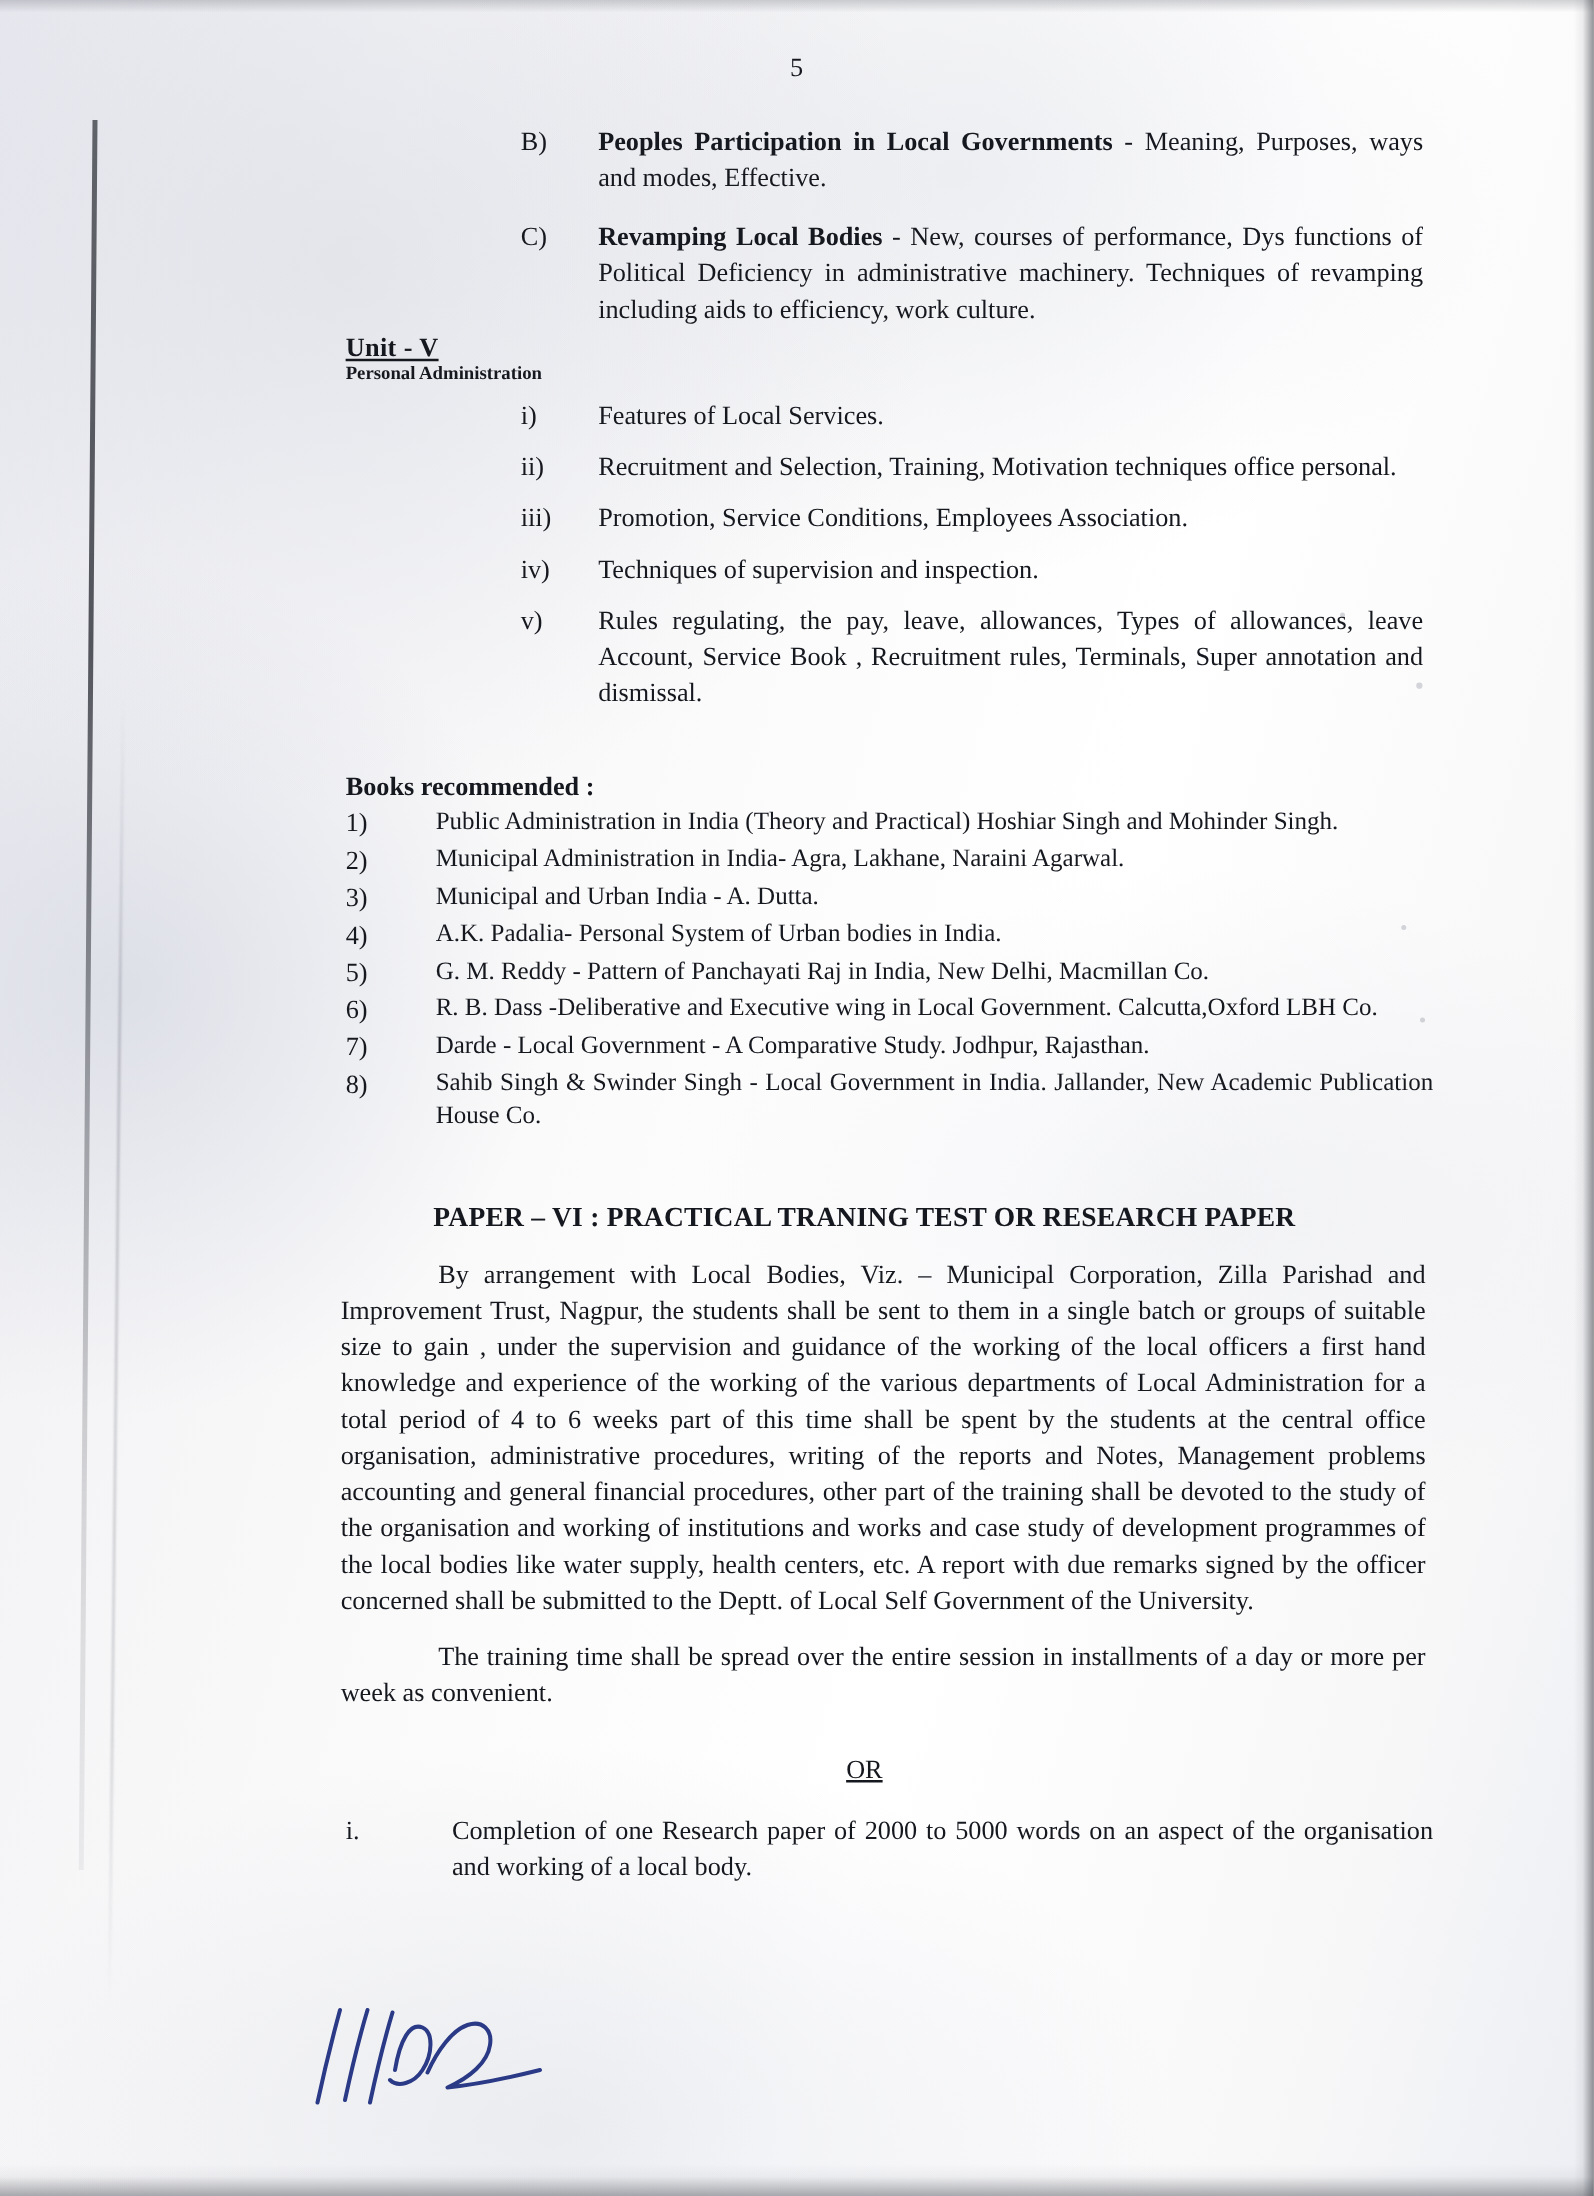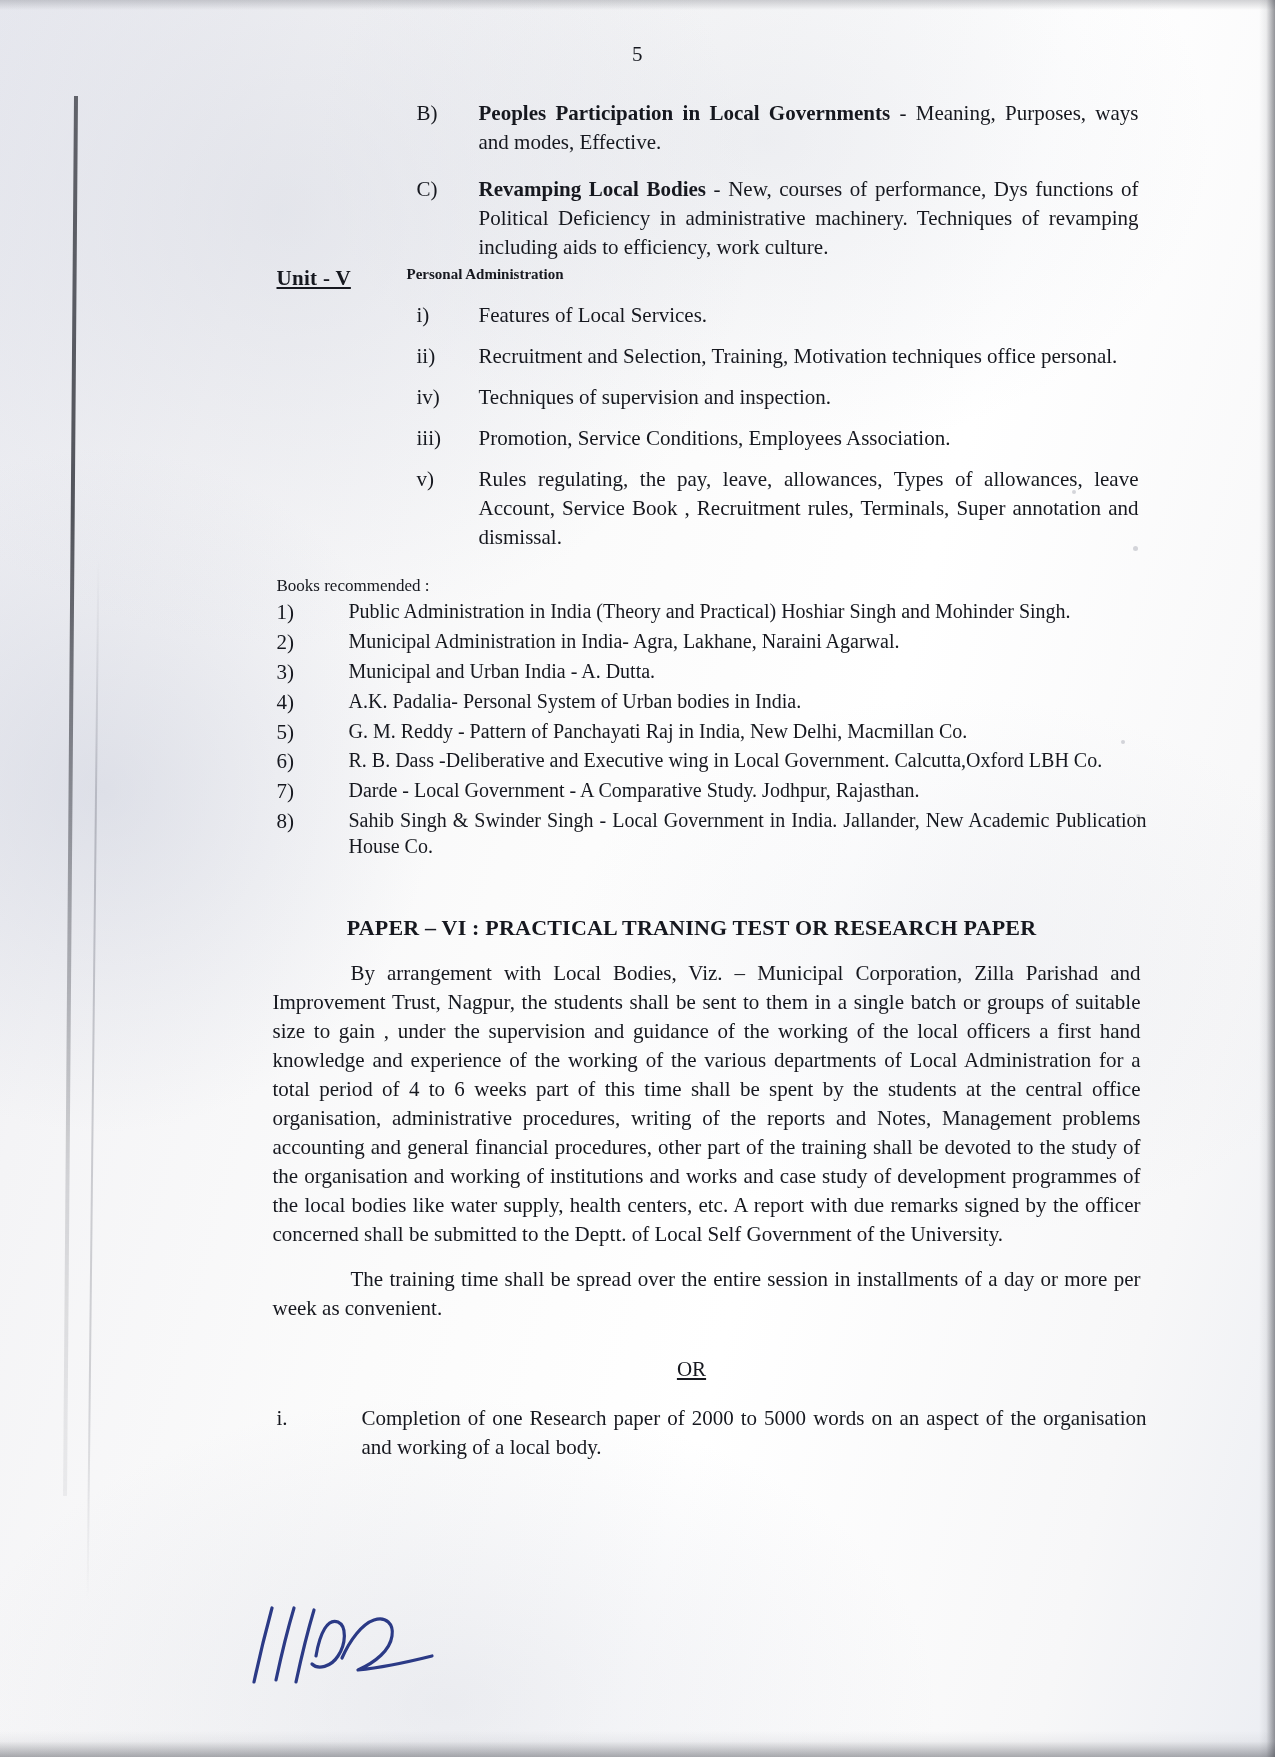--- a/index.html
+++ b/index.html
@@ -106,44 +106,44 @@
     line-height: 1.38;
     text-align: justify;
   }
   .bold { font-weight: bold; }
 
   
   .lettered .marker { width: 62px; padding-left: 140px; }
   .lettered .txt { max-width: 660px; }
 
   
-  .unit-row { margin-bottom: 10px; }
+  .unit-row { margin-bottom: 10px; flex-direction: column; }
   .unit-label {
     flex: 0 0 auto;
     width: 130px;
     font-size: 21px;
     font-weight: bold;
     text-decoration: underline;
     letter-spacing: 0.3px;
   }
   .unit-title {
     font-size: 15px;
     font-weight: bold;
   }
 
   
   .roman { margin-bottom: 12px; }
   .roman .marker { width: 62px; padding-left: 140px; }
   .roman .txt { max-width: 660px; }
 
   
   .books-head {
-    font-size: 17px;
-    font-weight: normal;
-    margin-top: 24px;
+    font-size: 21px;
+    font-weight: bold;
+    margin-top: 48px;
     margin-bottom: 2px;
     margin-left: 0px;
   }
   .books .row { margin-bottom: 1px; }
   .books .marker { width: 72px; }
   .books .txt { max-width: 800px; font-size: 20px; line-height: 1.30; }
 
   .paper-head {
     text-align: center;
     font-size: 22px;
@@ -230,26 +230,26 @@
 
       <div class="row roman">
         <div class="marker">i)</div>
         <div class="txt">Features of Local Services.</div>
       </div>
       <div class="row roman">
         <div class="marker">ii)</div>
         <div class="txt">Recruitment and Selection, Training, Motivation techniques office personal.</div>
       </div>
       <div class="row roman">
+        <div class="marker">iii)</div>
+        <div class="txt">Promotion, Service Conditions, Employees Association.</div>
+      </div>
+      <div class="row roman">
         <div class="marker">iv)</div>
         <div class="txt">Techniques of supervision and inspection.</div>
-      </div>
-      <div class="row roman">
-        <div class="marker">iii)</div>
-        <div class="txt">Promotion, Service Conditions, Employees Association.</div>
       </div>
       <div class="row roman">
         <div class="marker">v)</div>
         <div class="txt">Rules regulating, the pay, leave, allowances, Types of allowances, leave Account, Service Book , Recruitment rules, Terminals, Super annotation and dismissal.</div>
       </div>
 
       <div class="books-head">Books recommended :</div>
 
       <div class="books">
         <div class="row">

